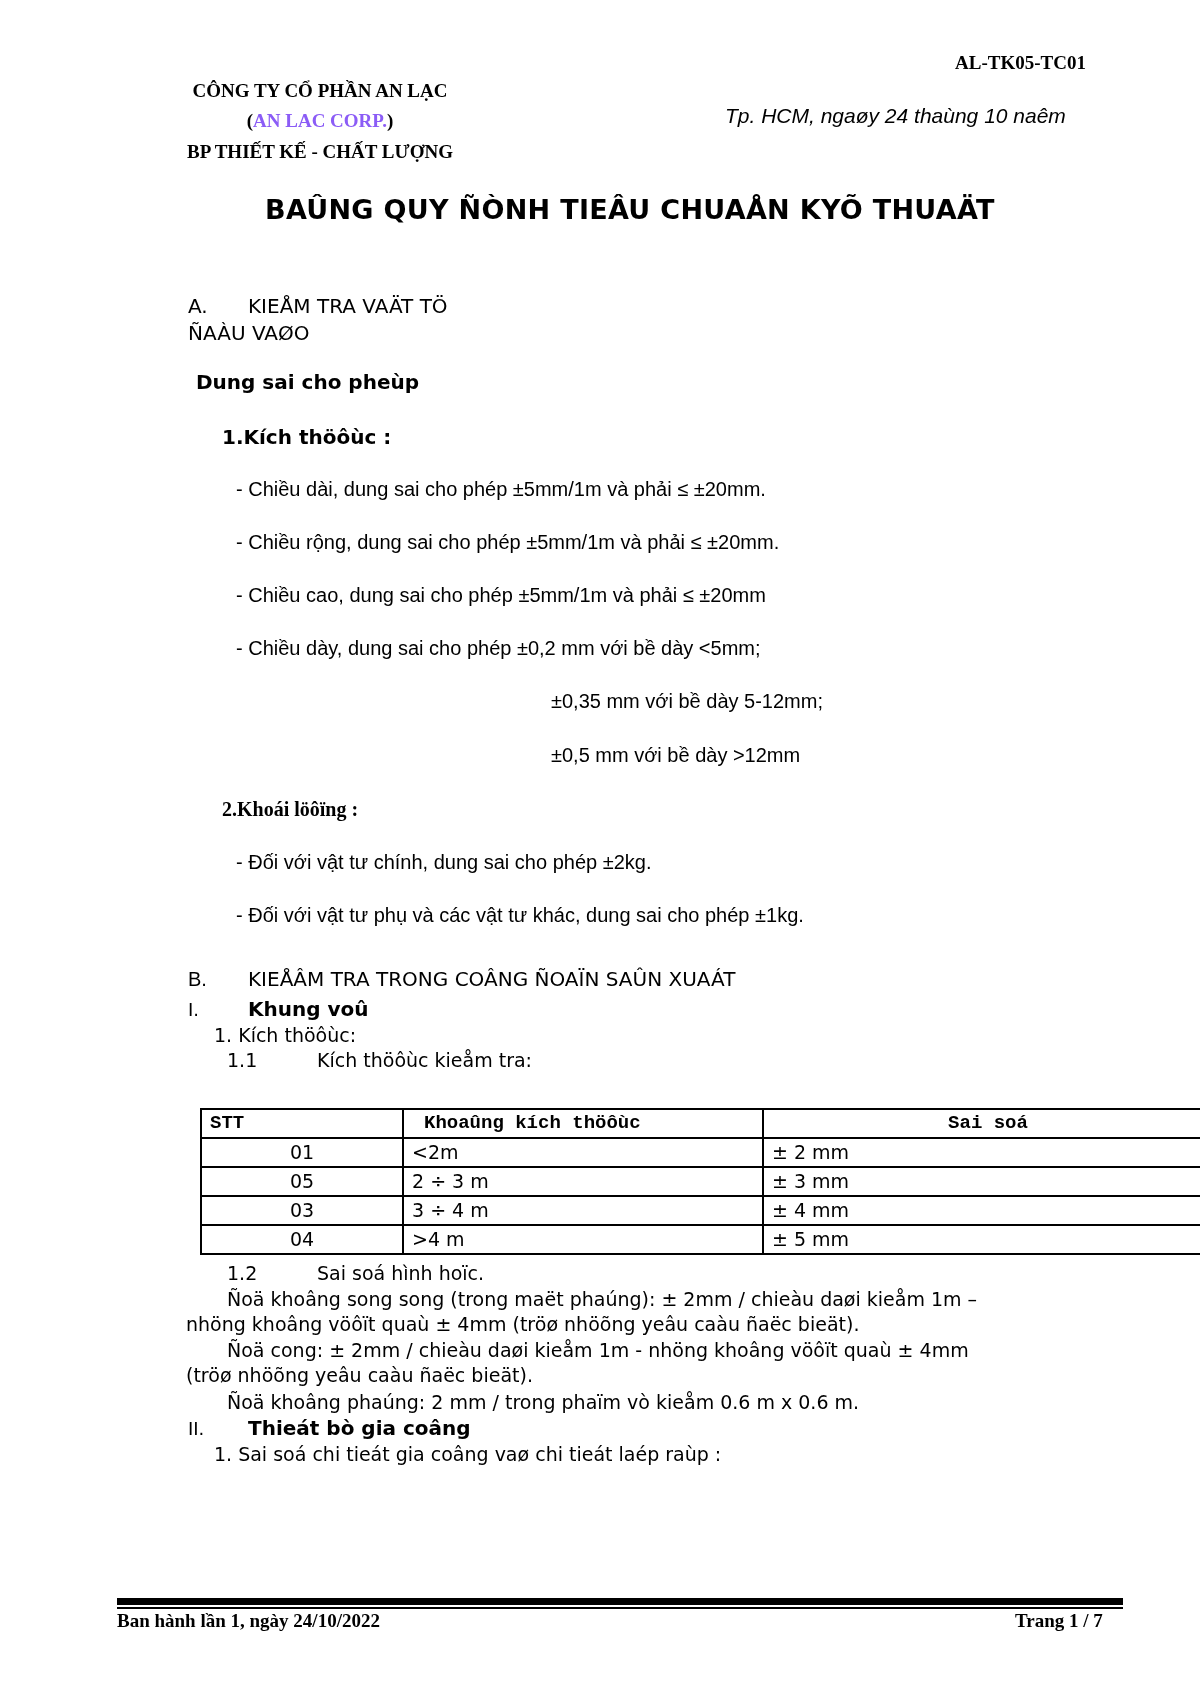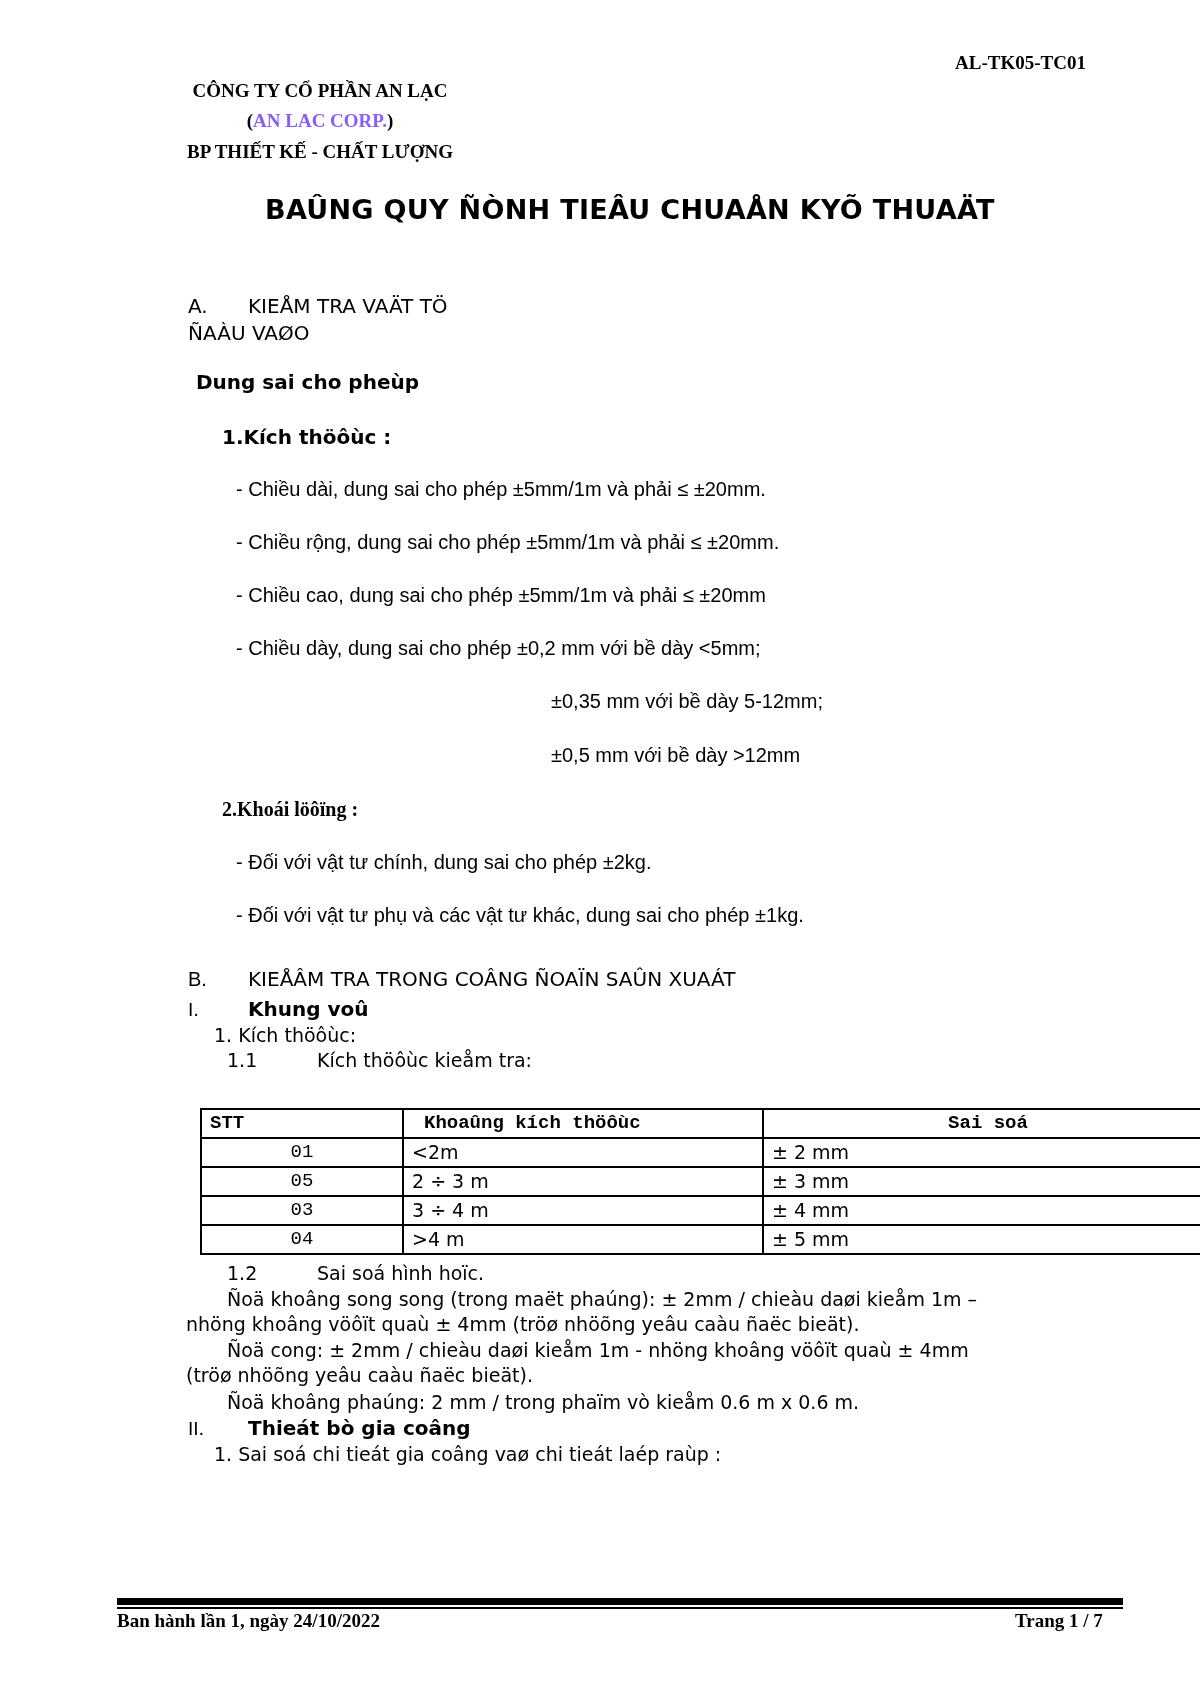--- a/index.html
+++ b/index.html
@@ -19,38 +19,39 @@
     .secA { left: 188px; top: 293px; font-size: 20px; line-height: 27px; }
     .secA .lbl { display: inline-block; width: 60px; }
 
     .h-bold { font-weight: bold; font-size: 20px; }
     .arial-line { font-size: 20px; }
 
     table.spec { position: absolute; left: 200px; top: 1108px; width: 1014px; border-collapse: collapse; font-family: "DejaVu Sans", sans-serif; font-size: 19px; }
     table.spec td, table.spec th { border: 2px solid #000; height: 27px; padding: 0 8px; line-height: 27px; }
     table.spec th { font-weight: bold; text-align: left; font-family: Liberation Mono, monospace; }
     table.spec th.c { text-align: center; }
-    table.spec td.stt { text-align: center; font-family: Liberation Mono, monospace; }
+    table.spec td.stt { text-align: center; }
     .col1 { width: 184px; }
     .col2 { width: 330px; }
 
     .footer-rule-thick { position: absolute; left: 117px; top: 1598px; width: 1006px; height: 7px; background: #000; }
     .footer-rule-thin { position: absolute; left: 117px; top: 1607px; width: 1006px; height: 2px; background: #000; }
     .footer-left { left: 117px; top: 1610px; font-size: 19px; }
     .footer-right { left: 1015px; top: 1610px; font-size: 19px; }
   </style>
 </head>
 <body>
 
 <div class="abs serif company" style="top:80px;">CÔNG TY CỔ PHẦN AN LẠC</div>
 <div class="abs serif company" style="top:110px;"><span>(</span><span class="red">AN LAC CORP.</span><span>)</span></div>
 <div class="abs serif company" style="top:141px;">BP THIẾT KẾ - CHẤT LƯỢNG</div>
 
 <div class="abs serif doc-code">AL-TK05-TC01</div>
 <div class="abs arial place-date">
+  <div>Tp. HCM, ngaøy 24 thaùng 10 naêm</div>
 </div>
 
 <div class="abs sans title">
   <div>BAÛNG QUY ÑÒNH TIEÂU CHUAÅN KYÕ THUAÄT</div>
 </div>
 
 <div class="abs sans secA">
   <div><span class="lbl">A.</span><span>KIEÅM TRA VAÄT TÖ</span></div>
   <div>ÑAÀU VAØO</div>
 </div>

